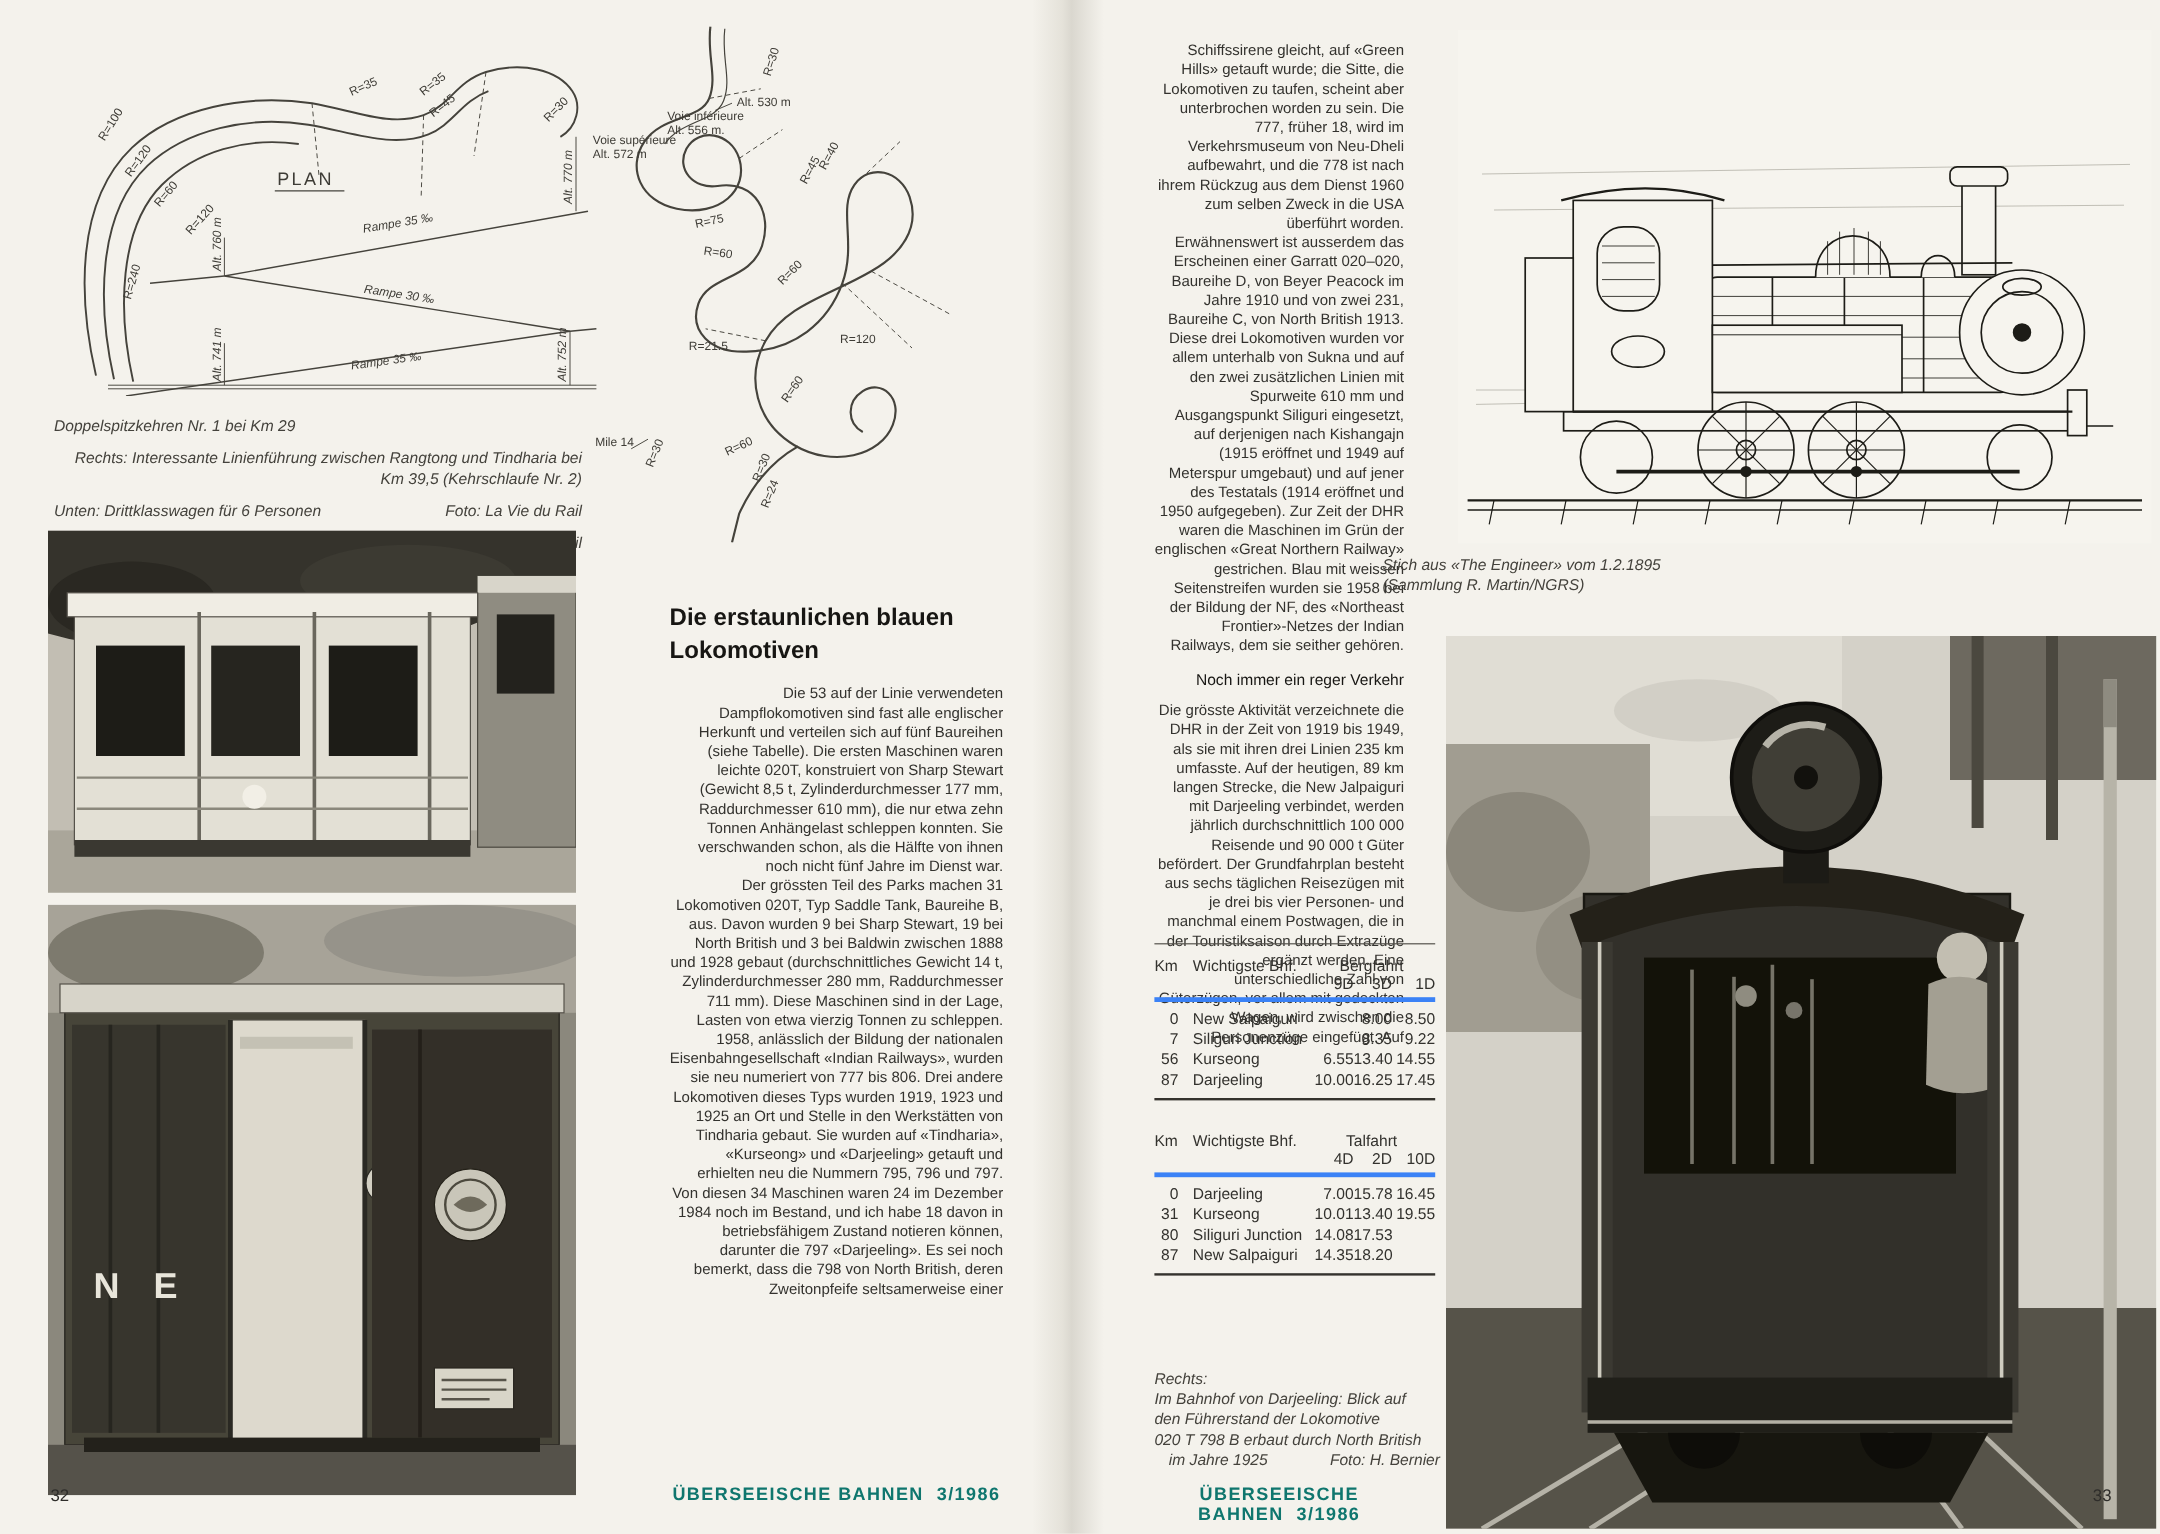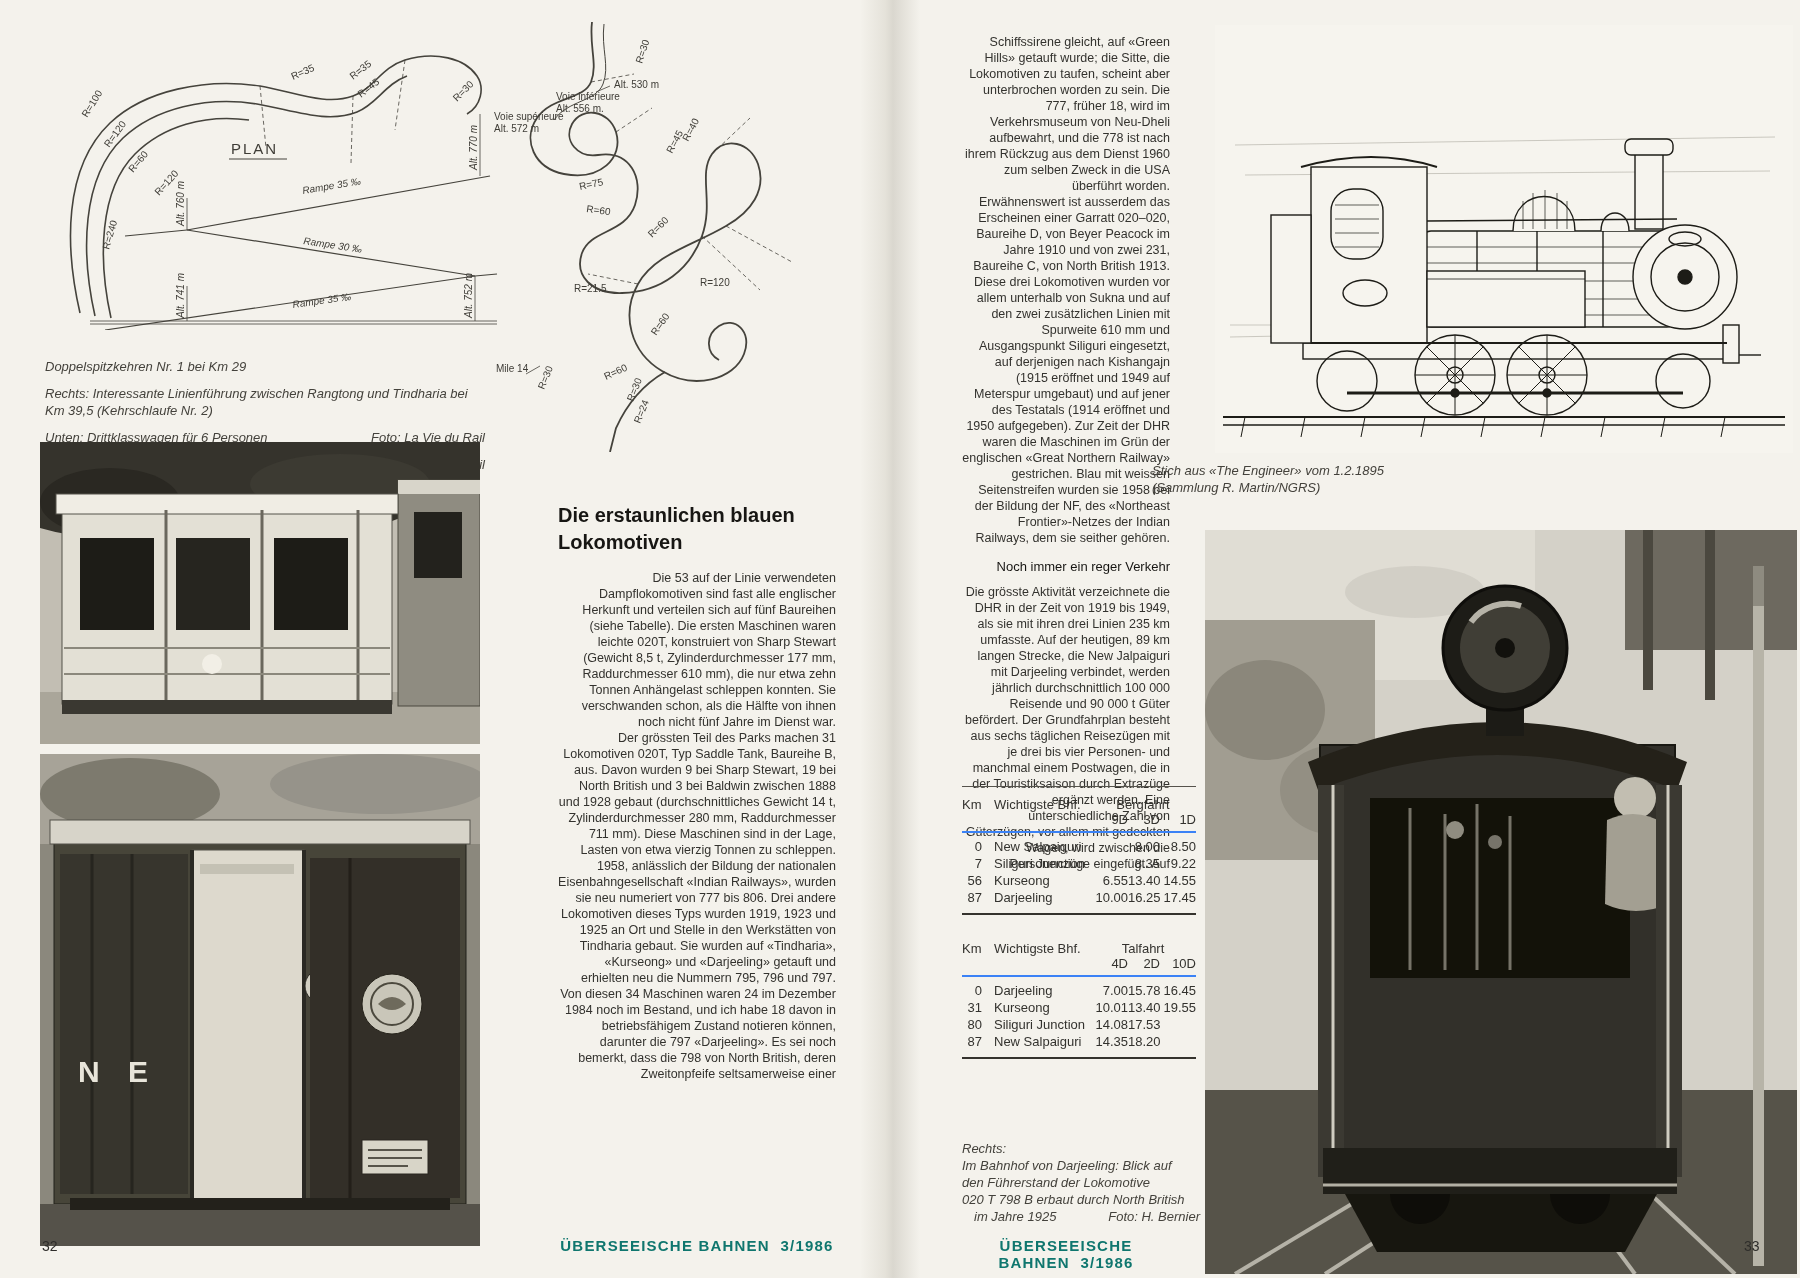--- a/index.html
+++ b/index.html
@@ -22,21 +22,21 @@
   .pagenum{font-size:14px;color:#2e2d2a;}
   
   .timetable{width:234px;font-size:13px;color:#33322e;}
   .tt-toprule{border-top:1px solid #55534c;margin-bottom:10px;}
   .tt-title{font-size:16.5px;line-height:21px;font-weight:bold;color:#171613;margin:0 0 12px 0;}
   .tt-row{display:grid;grid-template-columns:24px 104px 38px 32px 36px;}
   .tt-row .c-km{text-align:right;padding-right:4px;}
   .tt-row .c-st{padding-left:8px;}
   .tt-row .c-t{text-align:right;}
   .tt-head .dirspan{grid-column:3 / span 3;text-align:center;}
-  .tt-headwrap{border-bottom:2px solid #3b82f6;padding-bottom:4px;}
+  .tt-headwrap{border-bottom:4px solid #3b82f6;padding-bottom:4px;}
   .tt-bodywrap{border-bottom:2px solid #35332e;padding:5px 0 7px 0;}
   .tt-bodywrap .tt-row{line-height:17px;}
   .tt-gap{height:26px;}
   
   .diag text{font-size:10px;fill:#3e3c36;}
   .diag .big{font-size:15px;letter-spacing:2px;fill:#3e3c36;}
   .diag path,.diag line{stroke:#45433c;fill:none;}
   
   .gutter{left:860px;top:0;width:60px;height:1278px;
     background:linear-gradient(90deg,rgba(0,0,0,0) 0%,rgba(95,85,55,0.10) 42%,rgba(60,52,30,0.14) 55%,rgba(0,0,0,0) 100%);}
@@ -121,21 +121,21 @@
   <text x="160" y="216" transform="rotate(-45 160 216)">R=60</text>
   <text x="82" y="270">R=21.5</text>
   <text x="208" y="264">R=120</text>
   <text x="164" y="314" transform="rotate(-55 164 314)">R=60</text>
   <text x="114" y="358" transform="rotate(-25 114 358)">R=60</text>
   <text x="52" y="368" transform="rotate(-68 52 368)">R=30</text>
   <text x="141" y="380" transform="rotate(-68 141 380)">R=30</text>
   <text x="148" y="402" transform="rotate(-68 148 402)">R=24</text>
 </svg>
 
-<div class="abs caption" style="left:45px;top:358px;width:440px;">
+<div class="abs caption" style="left:45px;top:346px;width:440px;text-align:right;">
   <div class="cap-row">
       <span>Doppelspitzkehren Nr. 1 bei Km 29</span>
     </div>
   <div class="cap-row">
       <span>Rechts: Interessante Linienführung zwischen Rangtong und Tindharia bei Km 39,5 (Kehrschlaufe Nr. 2)</span>
     </div>
   <div class="cap-row">
       <span>Unten: Drittklasswagen für 6 Personen</span>
       <span>Foto: La Vie du Rail</span>
     </div>

